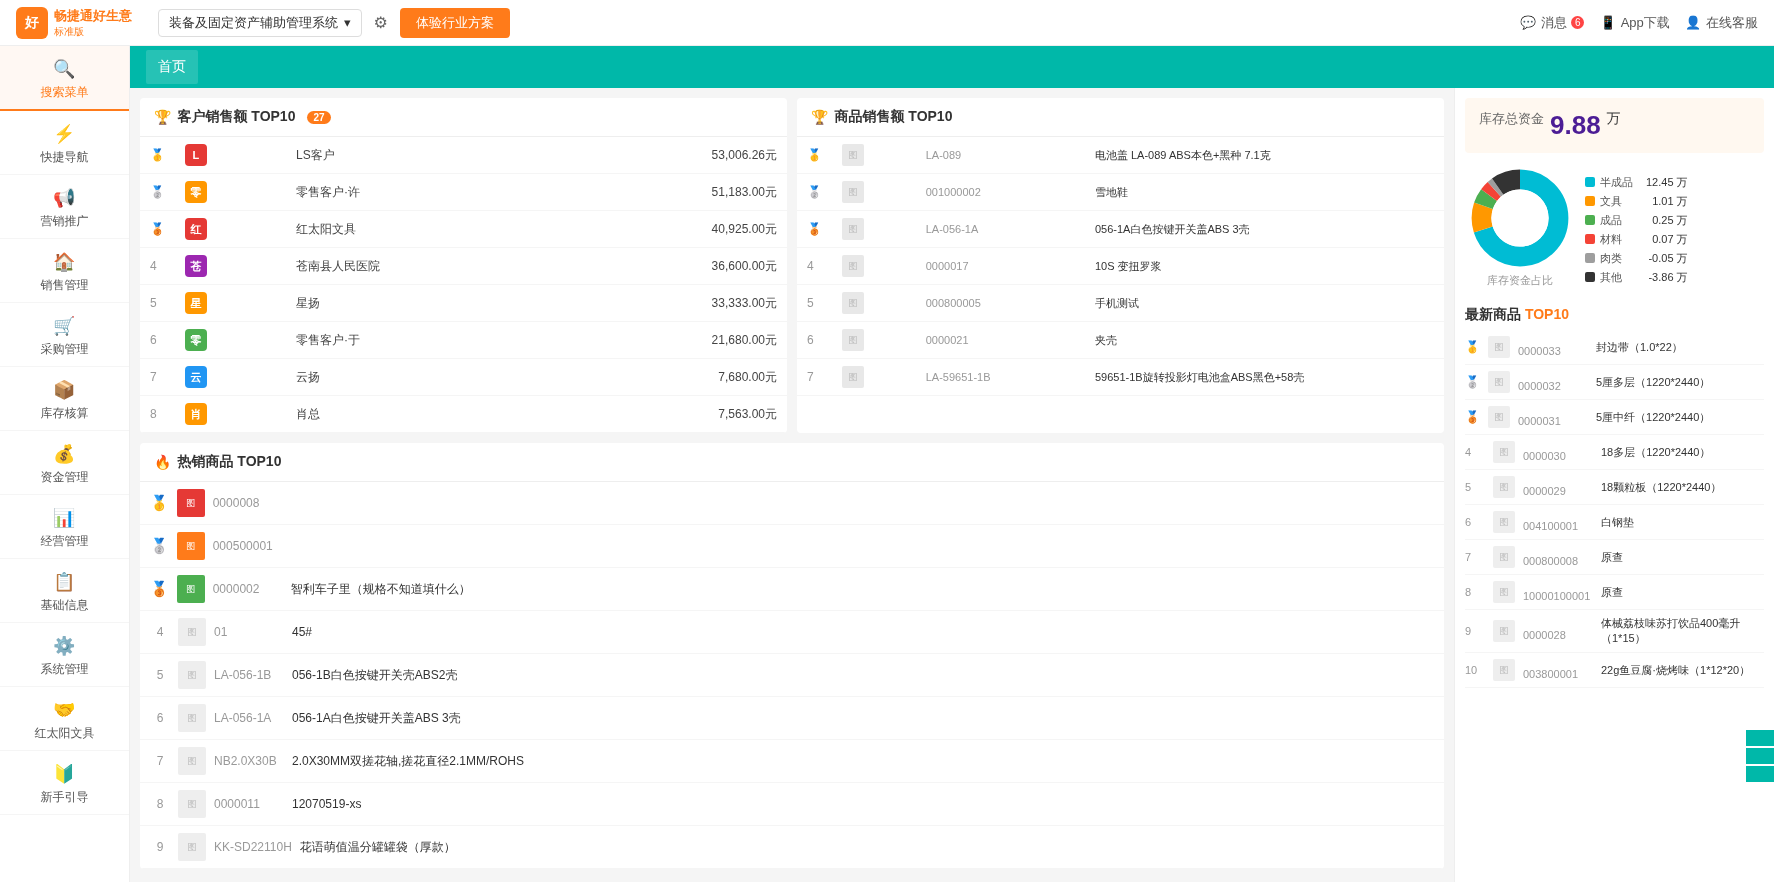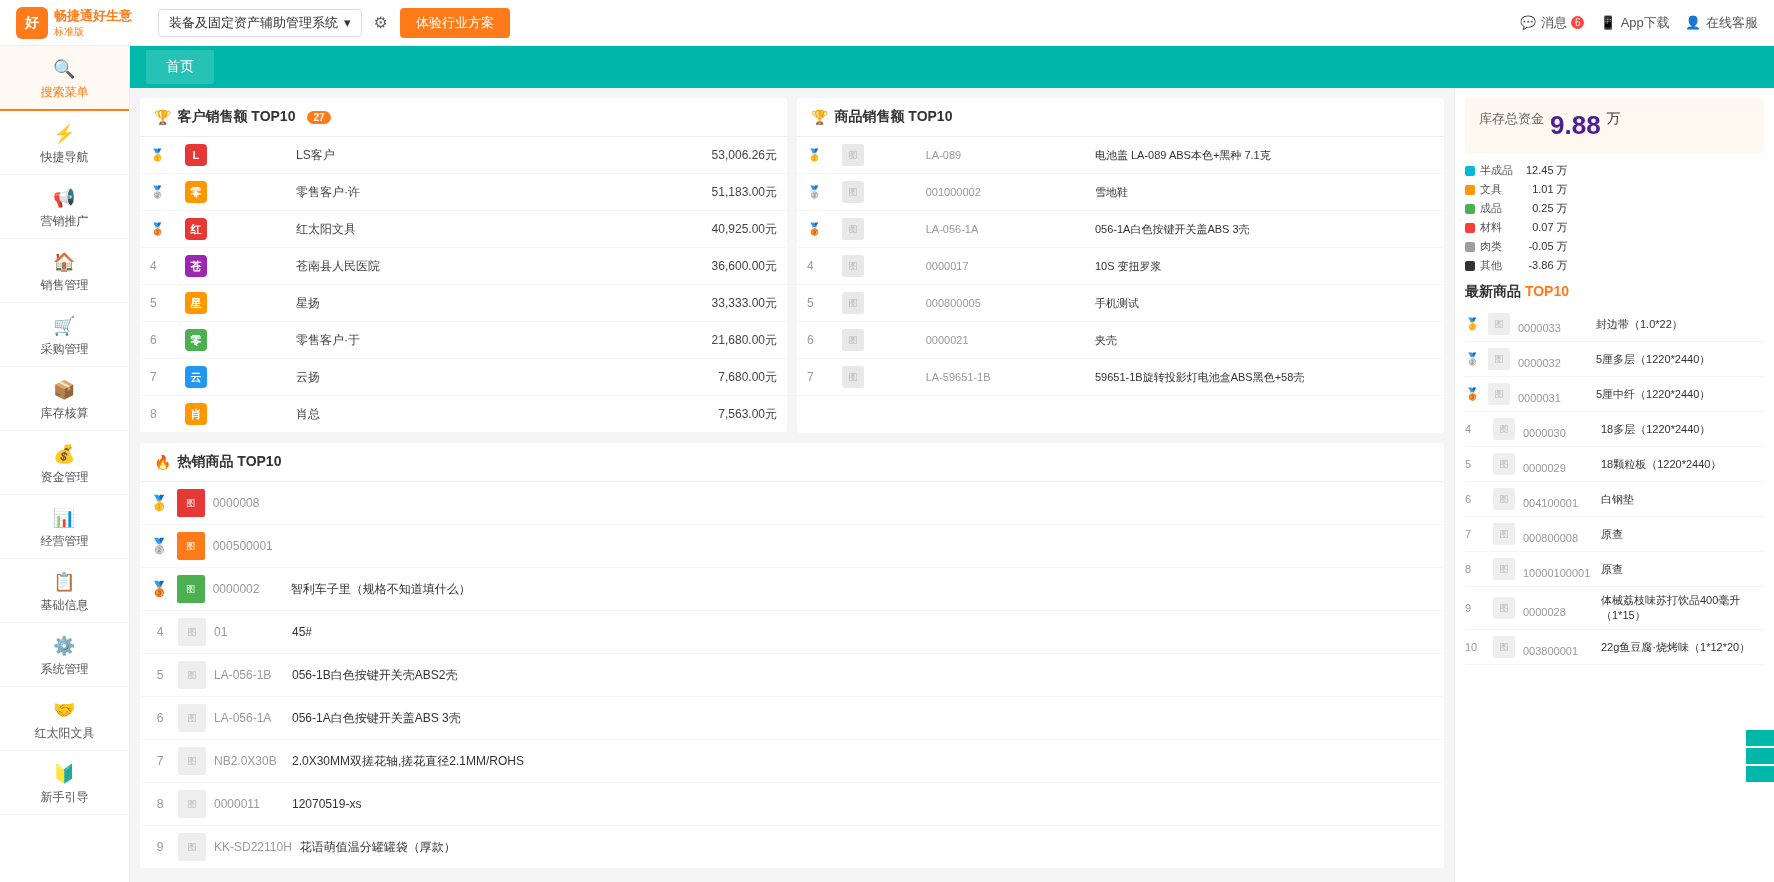--- a/index.html
+++ b/index.html
@@ -29,21 +29,21 @@
     }
     .sidebar-item {
       display: flex; flex-direction: column; align-items: center; padding: 12px 8px 8px;
       cursor: pointer; color: #555; font-size: 12px; gap: 4px; border-bottom: 1px solid #f5f5f5;
     }
     .sidebar-item .icon { font-size: 18px; }
     .sidebar-search { background: #fff8f3; border-bottom: 2px solid #ff7b1a; color: #ff7b1a; }
 
     
     .nav-bar { background: #00b8a9; height: 42px; display: flex; align-items: center; padding: 0 16px; flex-shrink: 0; }
-    .nav-tab { color: #fff; font-size: 14px; padding: 8px 20px; cursor: pointer; background: rgba(255,255,255,0.15); border-radius: 2px; }
+    .nav-tab { color: #fff; font-size: 14px; padding: 8px 12px; cursor: pointer; background: rgba(255,255,255,0.15); border-radius: 2px; }
 
     
     .panels { display: flex; flex: 1; overflow: hidden; }
     .panel-left { flex: 1; overflow-y: auto; padding: 10px; display: flex; flex-direction: column; gap: 10px; }
     .panel-right { width: 320px; background: #fff; border-left: 1px solid #eee; overflow-y: auto; padding: 10px; flex-shrink: 0; }
 
     
     .card { background: #fff; border-radius: 4px; overflow: hidden; }
     .card-header { padding: 10px 14px; font-size: 14px; font-weight: bold; color: #333; border-bottom: 1px solid #eee; display: flex; align-items: center; gap: 6px; }
 
@@ -430,20 +430,35 @@
 
         <div style="background:#fff8f0;border-radius:4px;padding:12px 14px;margin-bottom:10px;">
           <div style="display:flex;align-items:flex-start;gap:6px;">
             <span style="color:#666;font-size:13px;">库存总资金</span>
             <span style="font-size:26px;font-weight:bold;color:#4c1d95;">9.88</span>
             <span style="font-size:14px;color:#333;">万</span>
           </div>
         </div>
 
         <div class="donut-section">
+          <div>
+            <div class="donut-container">
+              <svg viewBox="0 0 100 100">
+
+                <circle cx="50" cy="50" r="35" fill="none" stroke="#00bcd4" stroke-width="18" stroke-dasharray="154 220" stroke-dashoffset="0" transform="rotate(-90 50 50)"></circle>
+                <circle cx="50" cy="50" r="35" fill="none" stroke="#ff9800" stroke-width="18" stroke-dasharray="22 220" stroke-dashoffset="-154" transform="rotate(-90 50 50)"></circle>
+                <circle cx="50" cy="50" r="35" fill="none" stroke="#4caf50" stroke-width="18" stroke-dasharray="11 220" stroke-dashoffset="-176" transform="rotate(-90 50 50)"></circle>
+                <circle cx="50" cy="50" r="35" fill="none" stroke="#f44336" stroke-width="18" stroke-dasharray="7 220" stroke-dashoffset="-187" transform="rotate(-90 50 50)"></circle>
+                <circle cx="50" cy="50" r="35" fill="none" stroke="#9e9e9e" stroke-width="18" stroke-dasharray="4 220" stroke-dashoffset="-194" transform="rotate(-90 50 50)"></circle>
+                <circle cx="50" cy="50" r="35" fill="none" stroke="#333333" stroke-width="18" stroke-dasharray="22 220" stroke-dashoffset="-198" transform="rotate(-90 50 50)"></circle>
+                <circle cx="50" cy="50" r="26" fill="#fff"></circle>
+              </svg>
+            </div>
+            <div class="donut-subtitle">库存资金占比</div>
+          </div>
           <div class="legend" id="inventory-legend">
               <div class="legend-item">
     <span class="legend-dot" style="background:#00bcd4"></span>
     <span class="legend-label">半成品</span>
     <span class="legend-value">12.45 万</span>
   </div>
               <div class="legend-item">
     <span class="legend-dot" style="background:#ff9800"></span>
     <span class="legend-label">文具</span>
     <span class="legend-value">1.01 万</span>

